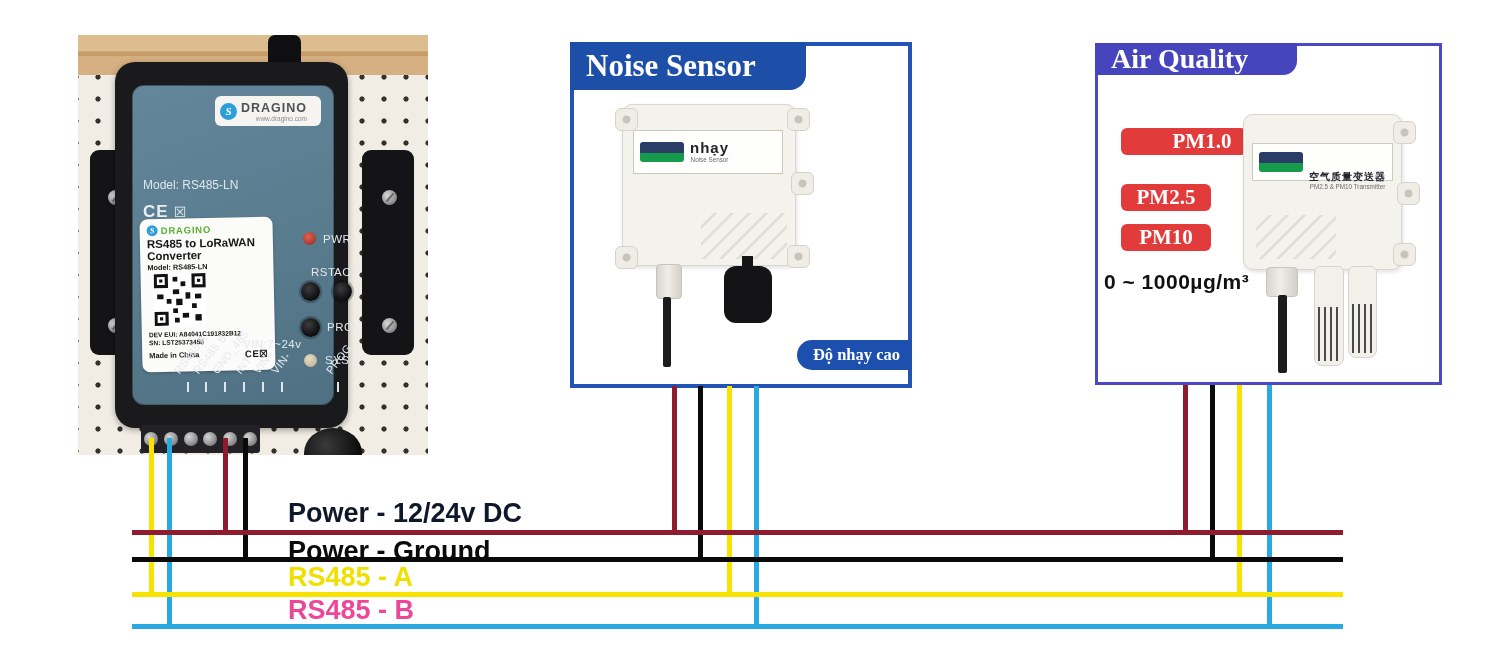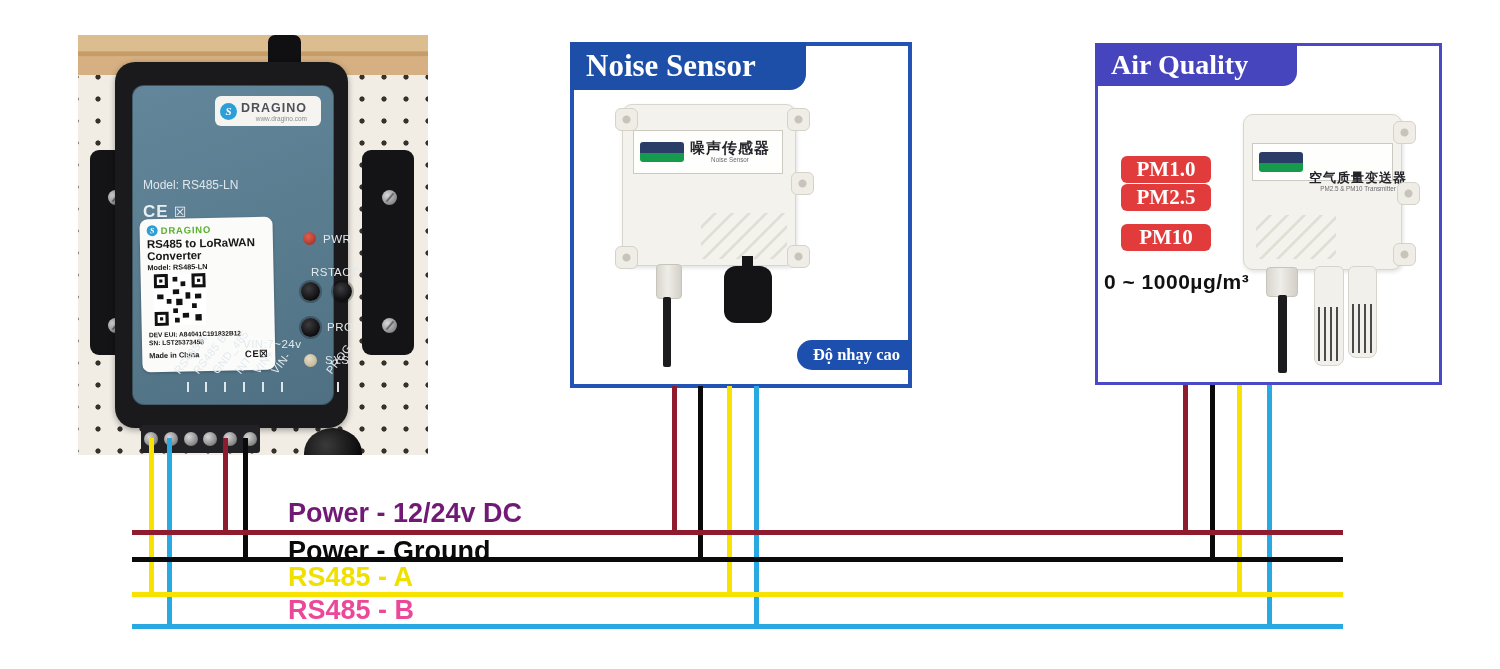--- a/index.html
+++ b/index.html
@@ -67,21 +67,21 @@
   .tscrew{width:14px;height:14px;border-radius:50%;
         background:radial-gradient(circle at 35% 35%,#d6d6d6,#8f8f8f 60%,#565656);}
 
   
   .panel{position:absolute;background:#fff;box-sizing:border-box;}
   .panel.noise{left:570px;top:42px;width:342px;height:346px;border:4px solid #2353b5;}
   .panel.air{left:1095px;top:43px;width:347px;height:342px;border:3px solid #4b49c6;}
   .banner{position:absolute;left:-4px;top:-4px;color:#fff;font-family:"Liberation Serif",serif;font-weight:700;
         display:flex;align-items:center;padding:0 16px;box-sizing:border-box;}
   .noise .banner{width:236px;height:48px;background:#1d4ea8;border-radius:0 0 16px 0;font-size:31px;}
-  .air .banner{left:-3px;top:-3px;width:202px;height:43px;background:#4645bd;border-radius:0 0 14px 0;font-size:28px;}
+  .air .banner{left:-3px;top:-3px;width:202px;height:32px;background:#4645bd;border-radius:0 0 14px 0;font-size:28px;}
 
   .enclosure{position:absolute;background:#f4f2ec;border:1px solid #d9d6cd;border-radius:10px;
         box-shadow:1px 2px 4px rgba(0,0,0,.12);}
   .noise .enclosure{left:48px;top:58px;width:172px;height:160px;}
   .air .enclosure{left:145px;top:68px;width:157px;height:154px;}
   .label-strip{position:absolute;background:#fefefd;border:1px solid #ccc9c0;display:flex;align-items:center;
         gap:6px;padding:0 6px;box-sizing:border-box;}
   .noise .label-strip{left:10px;top:25px;width:150px;height:44px;}
   .air .label-strip{left:8px;top:28px;width:141px;height:38px;}
   .brand-badge{flex:0 0 auto;width:44px;height:20px;border-radius:3px;overflow:hidden;
@@ -96,37 +96,37 @@
   .probe-stick{position:absolute;background:#1c1c1e;border-radius:2px;}
   .mic{position:absolute;left:150px;top:220px;width:48px;height:57px;background:#141416;border-radius:12px;}
   .mic-stem{position:absolute;left:168px;top:210px;width:11px;height:14px;background:#141416;}
   .vbadge{position:absolute;right:-4px;background:#1d4fae;color:#fff;font-family:"Liberation Serif",serif;
         font-weight:700;display:flex;align-items:center;padding:0 12px 0 16px;box-sizing:border-box;
         border-radius:17px 0 0 17px;white-space:nowrap;}
   .vbadge.b1{top:249px;height:31px;font-size:16.5px;}
   .vbadge.b2{top:294px;height:30px;font-size:16.5px;}
   .pm-badge{position:absolute;left:23px;width:90px;height:27px;background:#e23b3b;border-radius:6px;color:#fff;
         font-family:"Liberation Serif",serif;font-weight:700;font-size:21px;display:flex;align-items:center;justify-content:center;}
-  .pm0{top:110px;} .pm1{top:138px;} .pm2{top:178px;}
+  .pm0{top:82px;padding-left:36px;} .pm1{top:138px;} .pm2{top:178px;}
   .range-text{position:absolute;left:6px;top:224px;font-size:21px;font-weight:700;color:#111;letter-spacing:.5px;}
   .sniff{position:absolute;background:#f2f0ea;border:1px solid #d7d4cb;border-radius:6px 6px 8px 8px;}
   .sniff .slits{position:absolute;left:3px;right:3px;bottom:4px;height:55%;
         background:repeating-linear-gradient(90deg,#4a4a4a 0 2px,transparent 2px 6px);}
 
   
   .bus{position:absolute;left:132px;width:1211px;height:5px;}
   .bus.maroon{top:530px;background:#8e1c2e;}
   .bus.ground{top:557px;background:#0a0a0a;}
   .bus.rsa{top:592px;background:#f8e300;}
   .bus.rsb{top:624px;background:#29a9e1;}
   .drop{position:absolute;width:5px;}
   .drop.maroon{background:#8e1c2e;} .drop.ground{background:#0a0a0a;}
   .drop.rsa{background:#f8e300;} .drop.rsb{background:#29a9e1;}
   .wire-label{position:absolute;left:288px;font-size:27px;font-weight:600;line-height:1;white-space:nowrap;}
-  .wl0{top:500px;color:#701a75;} .wl1{top:530px;color:#0a0a0a;margin-top:8px;}
+  .wl0{top:500px;color:#0f172a;} .wl1{top:530px;color:#0a0a0a;margin-top:8px;}
   .wl2{top:564px;color:#f0e000;text-align:center;} .wl3{top:597px;color:#ec4899;}
 </style>
 </head>
 <body>
 
 <div class="canvas">
 
   <div class="photo">
     <div class="wood"></div>
     <div class="pegboard"></div>
@@ -240,21 +240,21 @@
     </div>
   </div>
 
   <div class="panel noise">
     <div class="banner">Noise Sensor</div>
 
     <div class="enclosure">
       <div class="label-strip">
         <div class="brand-badge"></div>
         <div class="cn-stack">
-          <div class="cn-text">噪声传感器</div>
+          <div class="cn-text">nhạy</div>
           <div class="en-text">Noise Sensor</div>
         </div>
       </div>
       <div class="vents" style="left:78px;top:108px;width:86px;height:46px;"></div>
     </div>
     <div class="tab" style="left:41px;top:62px;"></div>
     <div class="tab" style="left:213px;top:62px;"></div>
     <div class="tab" style="left:217px;top:126px;"></div>
     <div class="tab" style="left:41px;top:200px;"></div>
     <div class="tab" style="left:213px;top:199px;"></div>
@@ -272,21 +272,21 @@
 
     <div class="pm-badge pm0">PM1.0</div>
     <div class="pm-badge pm1">PM2.5</div>
     <div class="pm-badge pm2">PM10</div>
     <div class="range-text">0 ~ 1000µg/m³</div>
 
     <div class="enclosure">
       <div class="label-strip">
         <div class="brand-badge"></div>
         <div class="cn-stack">
-          <div class="cn-text" style="font-size:13px;margin-top:39px;">空气质量变送器</div>
+          <div class="cn-text" style="font-size:10px;margin-top:39px;">空气质量变送器</div>
           <div class="en-text">PM2.5 &amp; PM10 Transmitter</div>
         </div>
       </div>
       <div class="vents" style="left:12px;top:100px;width:80px;height:44px;"></div>
     </div>
     <div class="tab" style="left:295px;top:75px;"></div>
     <div class="tab" style="left:299px;top:136px;"></div>
     <div class="tab" style="left:295px;top:197px;"></div>
 
     <div class="gland" style="left:168px;top:221px;width:30px;height:28px;"></div>

